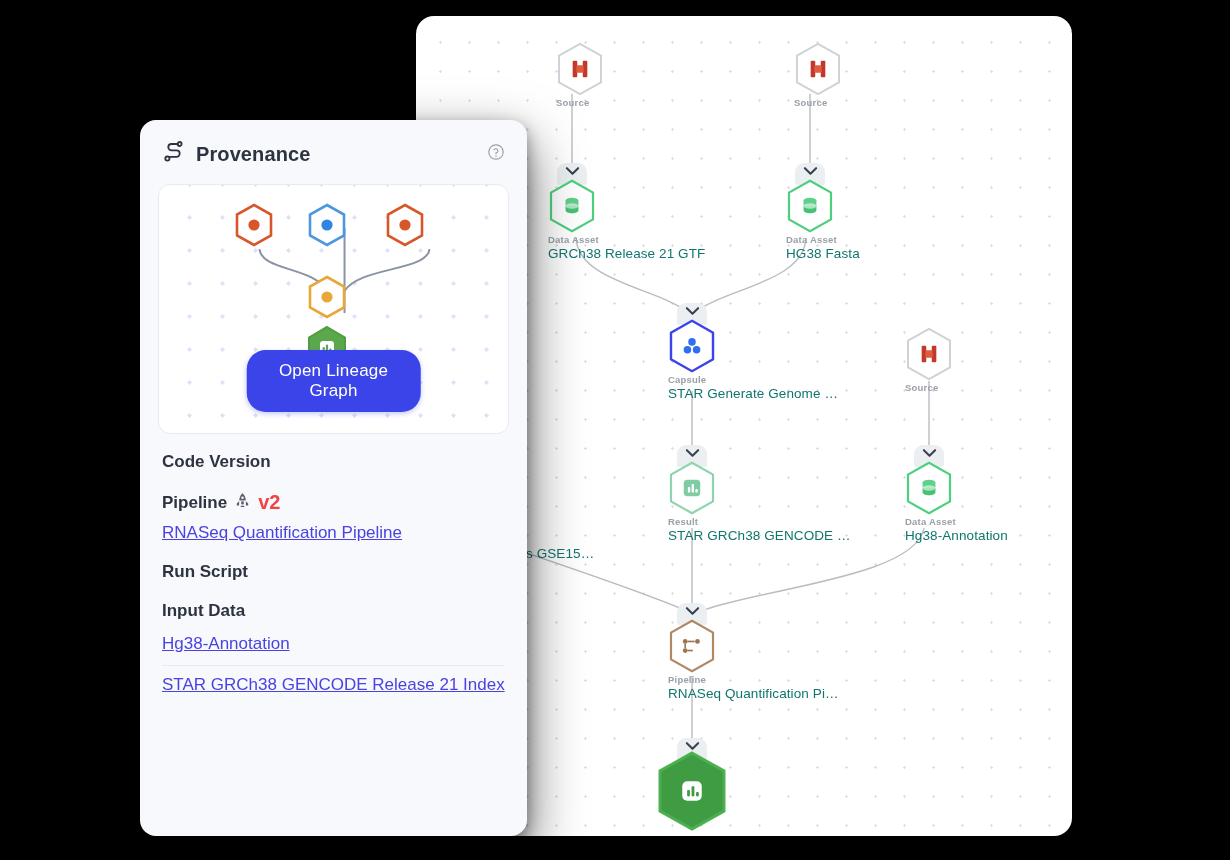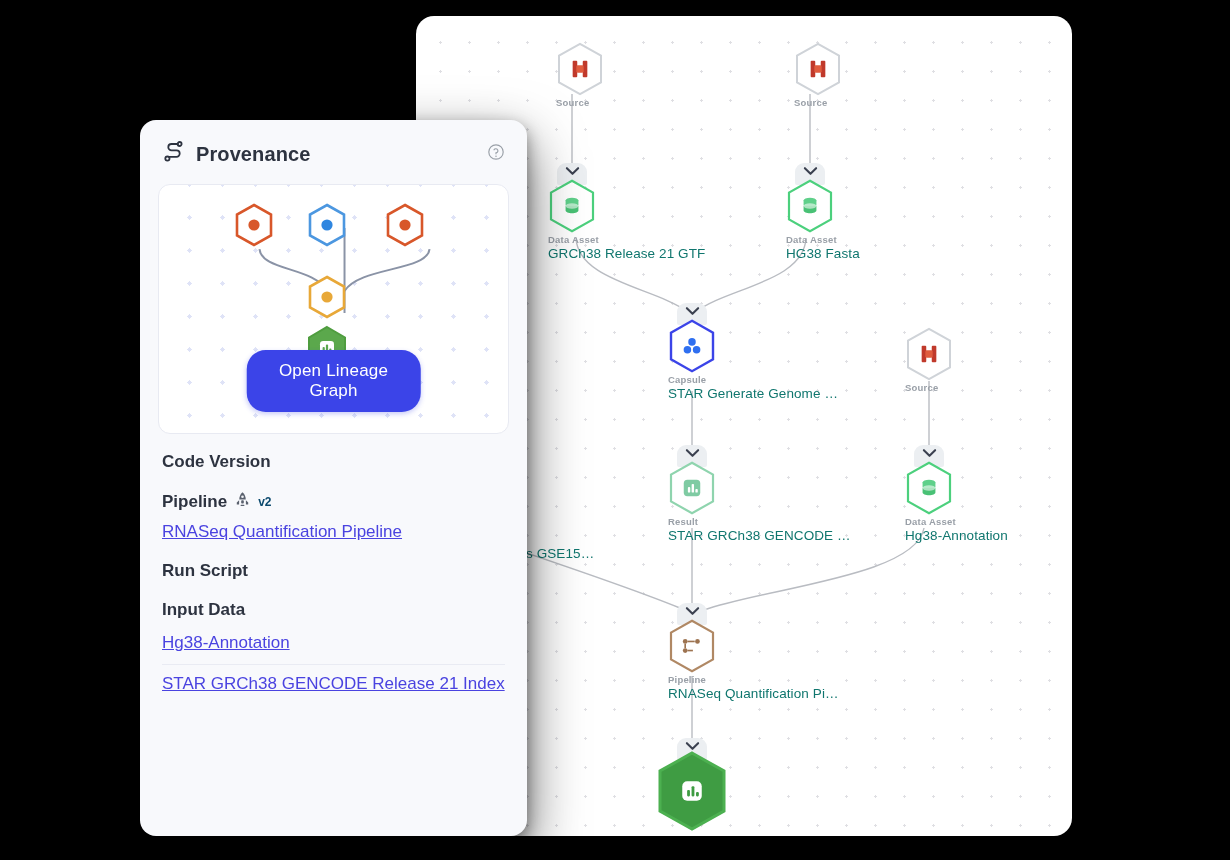--- a/index.html
+++ b/index.html
@@ -128,21 +128,21 @@
     margin-top: 9px; cursor: pointer;
     word-break: normal;
   }
   .input-list { margin-top: 4px; }
   .input-list .sec-link {
     padding: 7px 0 8px 0; margin-top: 0;
     border-bottom: 1px solid #e9ebf3;
     line-height: 1.45;
   }
   .input-list .sec-link:last-child { border-bottom: none; }
-  .ver-badge { font-size: 12px; color: #0c4a6e; font-weight: 600; }
+  .ver-badge { font-size: 20px; color: #ef4444; font-weight: 600; }
 </style>
 </head>
 <body>
 
 <div id="root">
 
   <div class="canvas-card">
     <div class="dot-grid"></div>
 
     <svg class="graph-svg" viewBox="0 0 656 820">

